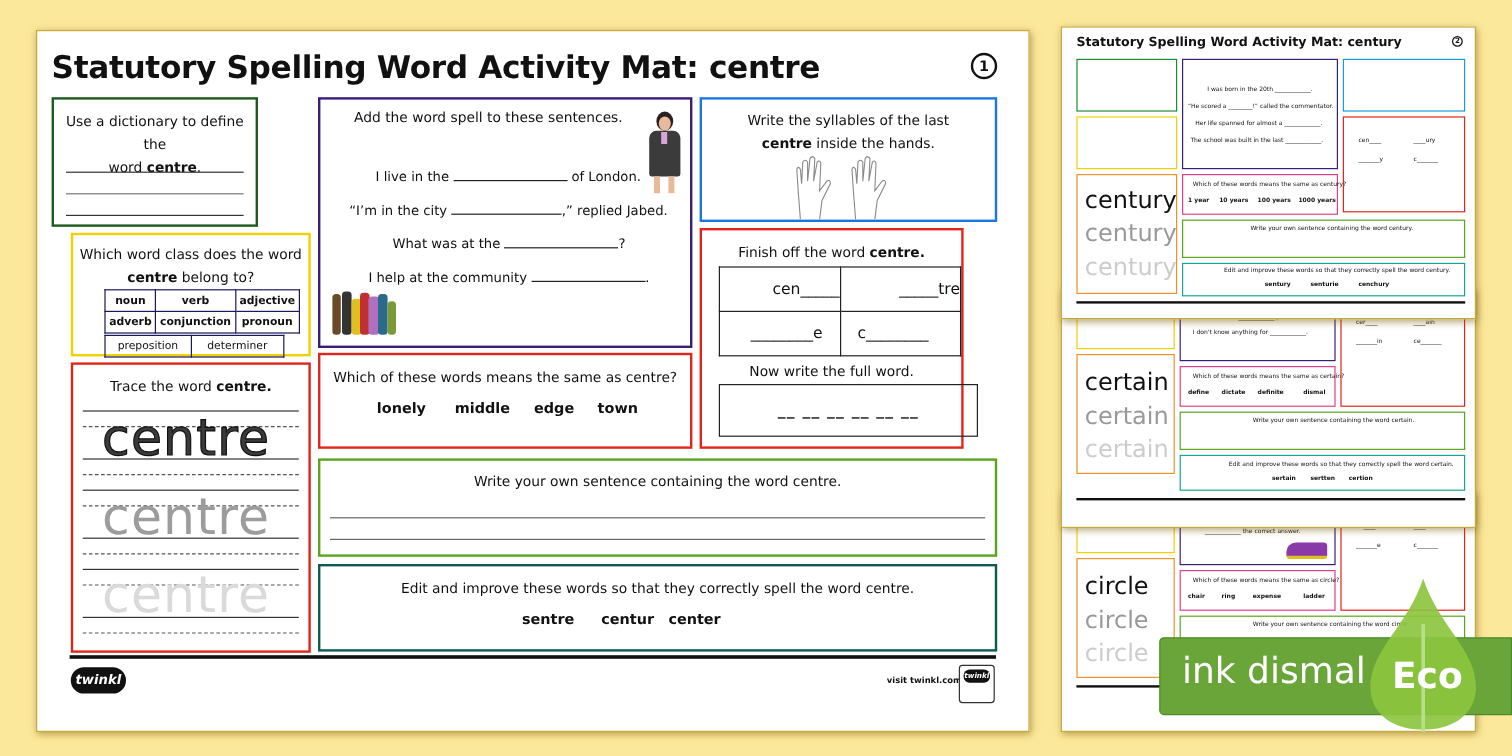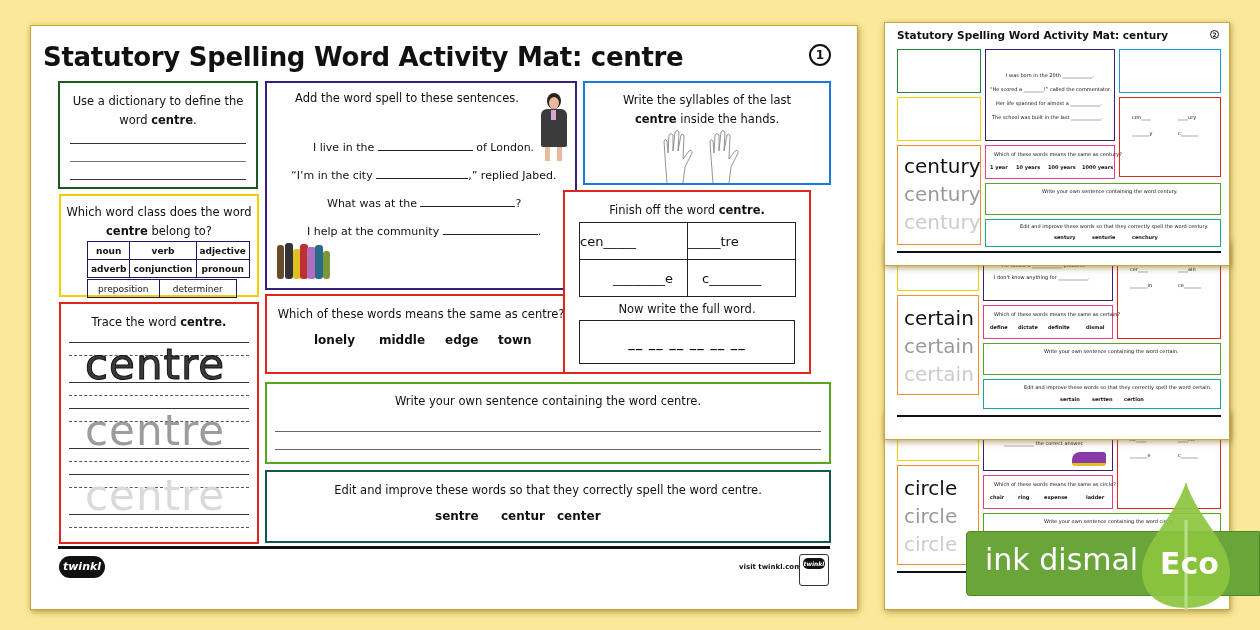--- a/index.html
+++ b/index.html
@@ -32,21 +32,21 @@
   .line { position: absolute; height: 1px; background: #333; }
   .wc-table { position: absolute; border-collapse: collapse; font-size: 9px; }
   .wc-table td { border: 1.5px solid #1a1a5a; text-align: center; height: 18px; padding: 0 3px; }
   .sent { position: absolute; font-size: 11px; white-space: nowrap; }
   .blank { display: inline-block; border-bottom: 1px solid #222; height: 10px; vertical-align: baseline; }
   .opt { position: absolute; font-size: 12px; font-weight: bold; }
   .trace-word { position: absolute; left: 24px; font-size: 42px; font-family: "DejaVu Sans", sans-serif; letter-spacing: 1px; }
   .dash { position: absolute; left: 8px; right: 8px; height: 0; border-top: 1px dashed #555; }
   .solid { position: absolute; left: 8px; right: 8px; height: 1px; background: #333; }
   .ffo-grid { position: absolute; border-collapse: collapse; font-size: 13px; }
-  .ffo-grid td { border: 1.5px solid #222; text-align: left; width: 108px; height: 37px; }
+  .ffo-grid td { border: 1.5px solid #222; text-align: right; width: 108px; height: 37px; }
   .footer-rule { position: absolute; left: 27px; top: 520px; width: 772px; height: 3px; background: #111; }
   .twinkl-logo {
     position: absolute; background: #111; color: #fff; border-radius: 12px;
     font-weight: bold; font-style: italic; text-align: center;
   }
   .visit { position: absolute; font-size: 7px; font-weight: bold; }
   .badge { position: absolute; border: 1px solid #333; border-radius: 3px; background: #fff; }
 
   
   .mini .mtitle { position: absolute; left: 12px; top: 6px; font-size: 10.5px; font-weight: bold; white-space: nowrap; }
@@ -65,21 +65,21 @@
   #eco-drop { position: absolute; left: 1138px; top: 480px; width: 96px; height: 130px; }
   #eco-label { position: absolute; left: 1160px; top: 546px; font-size: 30px; color: #fff; font-weight: bold; }
 </style>
 </head>
 <body>
 
 <div class="sheet" id="main-sheet">
   <div class="title">Statutory Spelling Word Activity Mat: centre</div>
   <div class="pagenum">1</div>
 
-  <div class="box" style="left:27px;top:55px;width:200px;height:108px;border-color:#1e5a1e;">
+  <div class="box" style="left:12px;top:55px;width:172px;height:108px;border-color:#1e5a1e;">
     <div class="prompt" style="margin-top:9px;">
       <div>Use a dictionary to define the</div>
       <div><span>word </span><b>centre</b><span>.</span></div>
     </div>
     <div class="line" style="left:10px;right:10px;top:60px;"></div>
     <div class="line" style="left:10px;right:10px;top:78px;background:#777;"></div>
     <div class="line" style="left:10px;right:10px;top:96px;"></div>
   </div>
 
   <div class="box" style="left:28px;top:168px;width:200px;height:103px;border-color:#f2d000;">
@@ -177,21 +177,21 @@
       <div><b>centre</b><span> inside the hands.</span></div>
     </div>
     <svg style="position:absolute;left:74px;top:44px;" width="100" height="56" viewBox="0 0 100 56">
       <g fill="none" stroke="#888" stroke-width="0.9">
         <path d="M8 56 L6 30 L5 14 Q6 11 8 14 L9 26 L10 8 Q12 5 14 8 L14 24 L16 5 Q18 2 20 5 L19 24 L22 8 Q24 6 25 9 L24 32 L30 24 Q33 22 33 26 L26 40 L24 56"></path>
         <path d="M54 56 L52 30 L51 14 Q52 11 54 14 L55 26 L56 8 Q58 5 60 8 L60 24 L62 5 Q64 2 66 5 L65 24 L68 8 Q70 6 71 9 L70 32 L76 24 Q79 22 79 26 L72 40 L70 56"></path>
       </g>
     </svg>
   </div>
 
-  <div class="box" style="left:532px;top:164px;width:248px;height:184px;border-color:#e0261c;">
+  <div class="box" style="left:552px;top:164px;width:220px;height:184px;border-color:#e0261c;">
     <div class="prompt" style="margin-top:9px;"><span>Finish off the word </span><b>centre.</b></div>
     <table class="ffo-grid" style="left:14px;top:30px;">
       <tbody>
           <tr>
         <td>cen_____</td>
         <td>_____tre</td>
       </tr>
       <tr>
         <td style="text-align:right;padding-right:14px;">________e</td>
         <td style="text-align:left;padding-left:14px;">c________</td>

